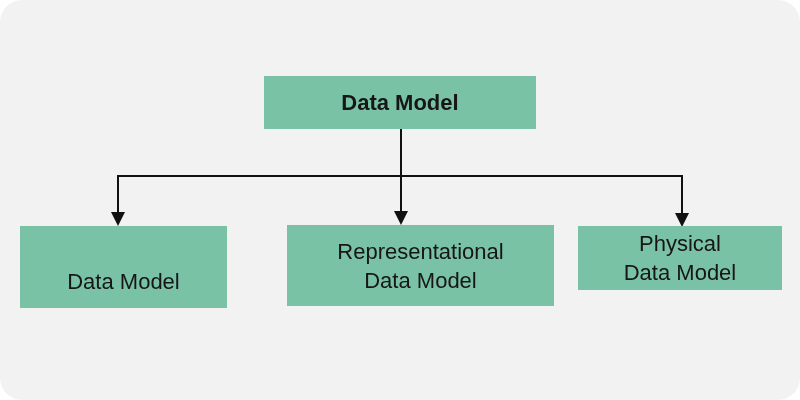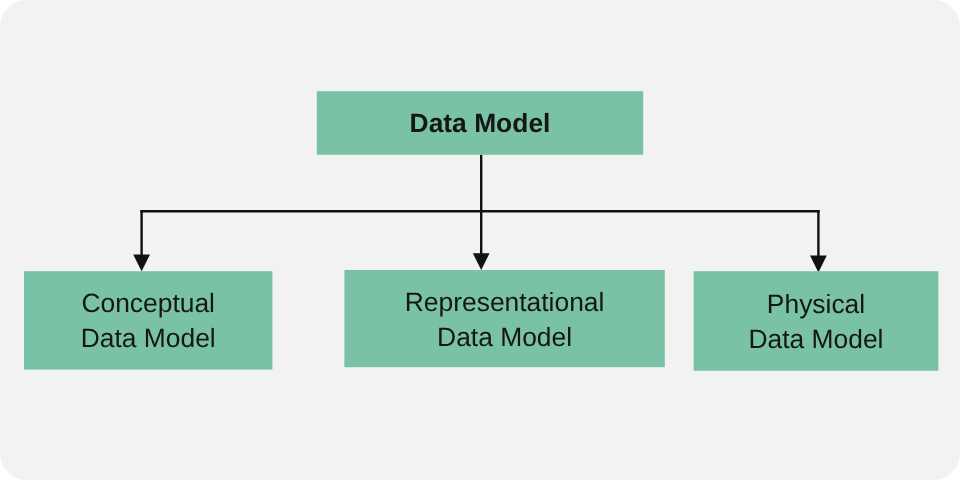--- a/index.html
+++ b/index.html
@@ -63,21 +63,21 @@
   .node-child-1 {
     left: 287px;
     top: 225px;
     width: 267px;
     height: 81px;
   }
   .node-child-2 {
     left: 578px;
     top: 226px;
     width: 204px;
-    height: 83px;
+    height: 64px;
   }
   .connector-line {
     stroke: var(--line);
     stroke-width: 2;
     fill: none;
   }
   .arrow-head {
     fill: var(--line);
     stroke: none;
   }
@@ -102,21 +102,21 @@
     <line class="connector-line" x1="682" y1="175" x2="682" y2="215"></line>
     <polygon class="arrow-head" points="675,213 689,213 682,227"></polygon>
   </svg>
 
   <div class="node node-root">
     <span class="label">Data Model</span>
   </div>
 
   <div class="node node-child node-child-0">
     <span class="label">
-      <span>Conceptual</span><br>
+      <br>
       <span>Data Model</span>
     </span>
   </div>
 
   <div class="node node-child node-child-1">
     <span class="label">
       <span>Representational</span><br>
       <span>Data Model</span>
     </span>
   </div>

